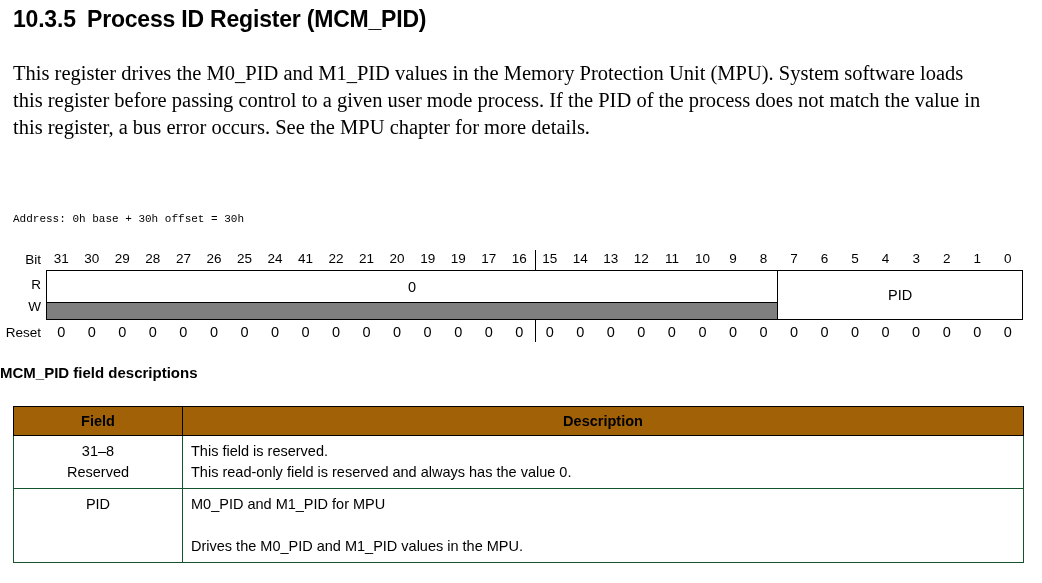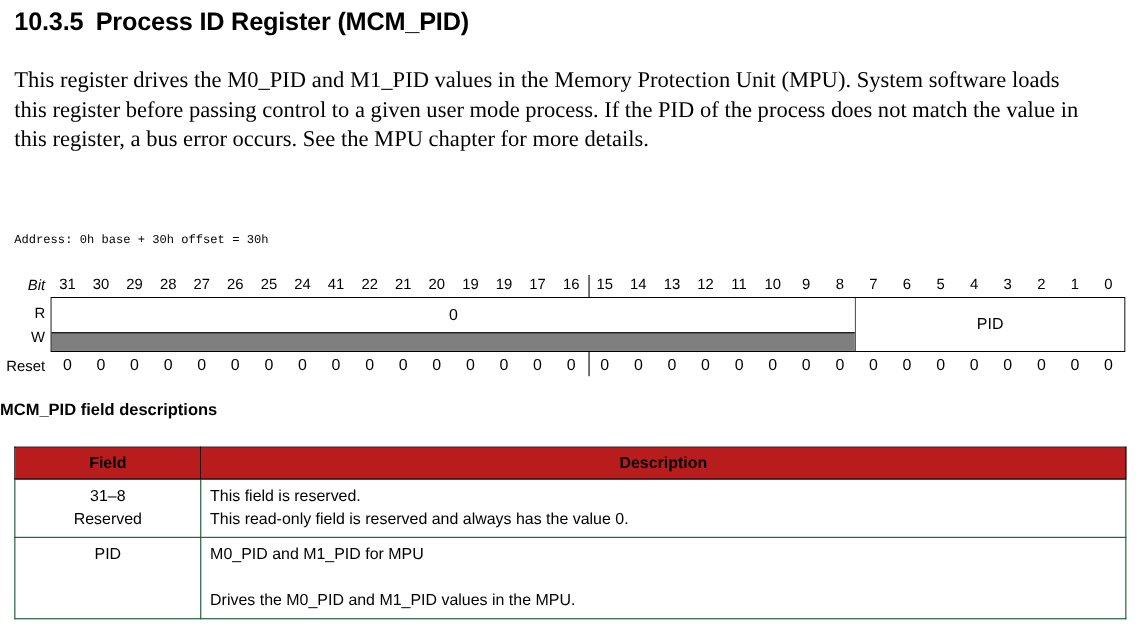--- a/index.html
+++ b/index.html
@@ -77,21 +77,21 @@
   }
   .reg-cells {
     width: 977px;
     flex: 0 0 977px;
     display: flex;
     position: relative;
   }
 
   
   .bitnum-row { height: 22px; }
-  .bitnum-row .reg-gutter { font-size: 13.5px; font-style: italic; }
+  .bitnum-row .reg-gutter { font-size: 13.5px; }
   .bit-label {
     flex: 1 1 0;
     text-align: center;
     font-size: 13.5px;
     line-height: 22px;
   }
 
   
   .reg-box-wrap {
     position: relative;
@@ -193,21 +193,21 @@
     border-collapse: collapse;
     font-family: "Liberation Sans", sans-serif;
     font-size: 14.5px;
     table-layout: fixed;
   }
   .field-table th {
     border: 1.5px solid #000;
     font-weight: bold;
     text-align: center;
     padding: 6px 8px;
-    background: #b91c1c;
+    background: #a16207;
   }
   .field-table th.col-field { width: 152px; }
   .field-table td {
     border: 1px solid #14532d;
     vertical-align: top;
     padding: 5px 8px;
     background: #ffffff;
   }
   .field-table td.cell-field {
     text-align: center;

